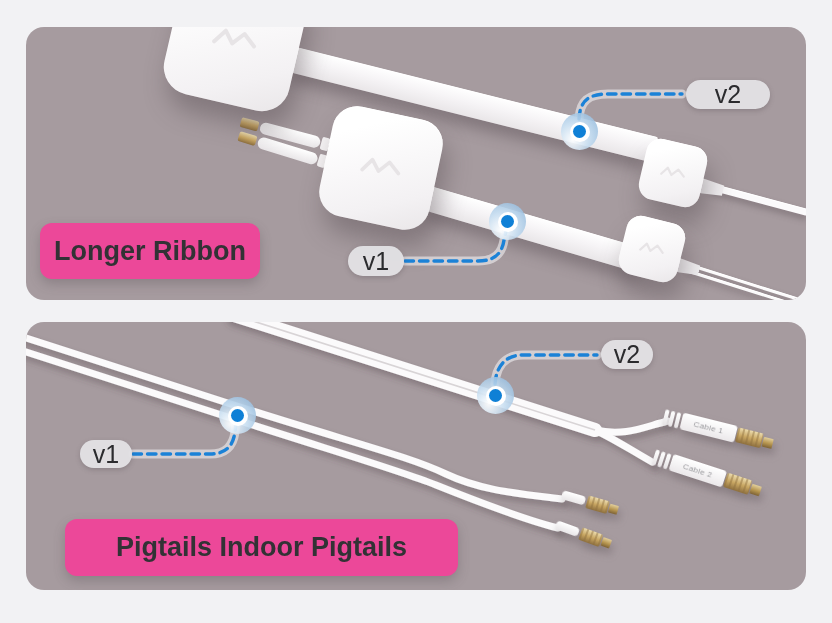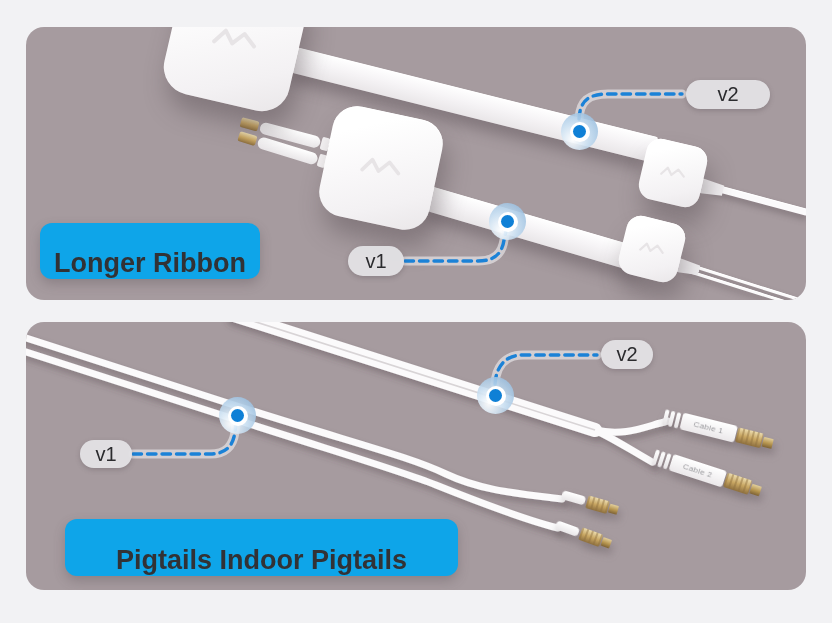--- a/index.html
+++ b/index.html
@@ -53,23 +53,23 @@
   
   .callout-svg{position:absolute;left:0;top:0;z-index:5;pointer-events:none;}
   .dot{position:absolute;z-index:6;width:37px;height:37px;border-radius:50%;
        background:radial-gradient(circle at 32% 72%,rgba(255,255,255,.95) 0%,rgba(199,222,241,.88) 42%,rgba(137,178,215,.92) 100%);
        display:flex;align-items:center;justify-content:center;}
   .dot-ring{width:20px;height:20px;border-radius:50%;background:#fff;
        display:flex;align-items:center;justify-content:center;}
   .dot-core{width:13px;height:13px;border-radius:50%;background:#0f80d6;}
   .pill{position:absolute;z-index:6;height:29px;border-radius:15px;background:rgba(226,225,228,.96);
         box-shadow:0 2px 5px rgba(80,70,76,.28);display:flex;align-items:center;justify-content:center;
-        font-size:20px;color:#2b2b2e;}
-  .caption{position:absolute;z-index:7;border-radius:12px;background:#0ea5e9;
-        box-shadow:0 5px 12px rgba(80,70,76,.30);display:flex;align-items:flex-end;justify-content:center;
+        font-size:25px;color:#2b2b2e;}
+  .caption{position:absolute;z-index:7;border-radius:12px;background:#ec4899;
+        box-shadow:0 5px 12px rgba(80,70,76,.30);display:flex;align-items:center;justify-content:center;
         font-size:27px;font-weight:700;color:#323235;}
 </style>
 </head>
 <body>
 
 <div class="stage">
 
   <section class="panel panel-top">
 
     <div class="ribbon" style="left:264px;top:19px;width:376px;transform:rotate(14deg);z-index:1;"></div>

